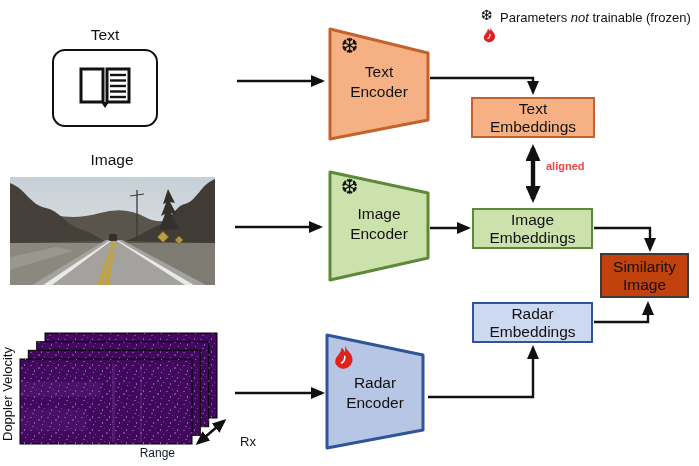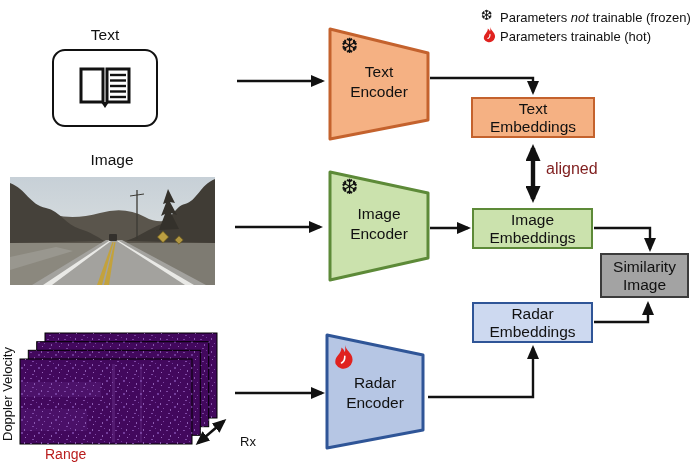--- a/index.html
+++ b/index.html
@@ -9,22 +9,22 @@
   svg{display:block;}
   .layer{position:absolute;left:0;top:0;}
   .node-label{position:absolute;font-size:15.5px;text-align:center;color:#111;}
   .enc-label{position:absolute;font-size:15.5px;line-height:20px;text-align:center;color:#111;z-index:3;}
   .box{position:absolute;box-sizing:border-box;border:2.5px solid #333;display:flex;flex-direction:column;
     align-items:center;justify-content:center;text-align:center;font-size:15.5px;line-height:17.5px;z-index:3;}
   .snow{position:absolute;font-size:21px;line-height:21px;color:#111;z-index:4;
     font-family:"DejaVu Sans",sans-serif;}
   .legend-text{position:absolute;font-size:13px;color:#111;white-space:nowrap;}
   .legend-snow{position:absolute;font-size:14px;color:#111;font-family:"DejaVu Sans",sans-serif;}
-  .aligned-label{position:absolute;font-size:16px;color:#7f1d1d;}
-  .axis-x{position:absolute;font-size:14px;text-align:left;color:#b91c1c;}
+  .aligned-label{position:absolute;font-size:11px;color:#ef4444;font-weight:bold;}
+  .axis-x{position:absolute;font-size:12px;text-align:right;color:#0f172a;}
   .axis-y{position:absolute;font-size:13px;color:#111;writing-mode:vertical-rl;transform:rotate(180deg);
     text-align:center;}
   .rx-label{position:absolute;font-size:13px;color:#111;}
   .input-box{position:absolute;box-sizing:border-box;border:2.6px solid #111;border-radius:13px;
     display:flex;align-items:center;justify-content:center;background:#fff;}
 </style>
 </head>
 <body>
 
 <div class="canvas">
@@ -62,21 +62,20 @@
 
     <line x1="533" y1="148" x2="533" y2="199" stroke-width="4.4" marker-start="url(#ahBs)" marker-end="url(#ahB)" stroke="#111111"></line>
   </svg>
 
   <span class="legend-snow" style="left:481px;top:7px;">❆</span>
   <span class="legend-text" style="left:500px;top:10px;"><span>Parameters </span><i>not</i><span> trainable (frozen)</span></span>
   <svg class="abs" style="left:483px;top:26px;" width="13" height="18" viewBox="0 0 20 27">
     <path d="M11 1c1 4.5 4.5 6.7 6.3 10a9.2 9.2 0 0 1-3 12.3A9 9 0 0 1 1.6 20c-1-3.6.5-6.6 2.6-9C6 8.8 7.6 6.6 7.4 3.4 9 4.6 10.3 6.2 10.8 8.3 11.5 6 11.3 3.4 11 1z" fill="#e0221f"></path>
     <path d="M7.5 19c2.3-1.2 3.4-3.6 3.3-6.8" stroke="#fff" stroke-width="1.6" fill="none" stroke-linecap="round"></path>
   </svg>
-  <span class="legend-text" style="left:500px;top:29px;">Parameters trainable (hot)</span>
 
   <div class="node-label" style="left:55px;top:26px;width:100px;">Text</div>
   <div class="input-box" style="left:52px;top:49px;width:106px;height:78px;">
     <svg width="54" height="44" viewBox="0 0 54 44">
       <rect x="3" y="3" width="22" height="33" fill="#fff" stroke="#111" stroke-width="3"></rect>
       <rect x="29" y="3" width="22" height="33" fill="#fff" stroke="#111" stroke-width="3"></rect>
       <g stroke="#111" stroke-width="2.4">
         <line x1="32" y1="9" x2="48" y2="9"></line>
         <line x1="32" y1="14.5" x2="48" y2="14.5"></line>
         <line x1="32" y1="20" x2="48" y2="20"></line>
@@ -172,20 +171,20 @@
   </div>
   <div class="box" style="left: 472px; top: 208px; width: 121px; height: 41px; background-color: rgb(203, 226, 173); border-color: rgb(93, 138, 56);">
     <span>Image</span>
       <span>Embeddings</span>
   </div>
   <div class="box" style="left: 472px; top: 302px; width: 121px; height: 41px; background-color: rgb(205, 217, 240); border-color: rgb(47, 85, 151);">
     <span>Radar</span>
       <span>Embeddings</span>
   </div>
 
-  <div class="box" style="left: 600px; top: 253px; width: 89px; height: 45px; background-color: #a3a3a3; border-color: rgb(59, 59, 59);">
+  <div class="box" style="left: 600px; top: 253px; width: 89px; height: 45px; background-color: #c2410c; border-color: rgb(59, 59, 59);">
     <span>Similarity</span>
       <span>Image</span>
   </div>
 
   <span class="aligned-label" style="left:546px;top:160px;">aligned</span>
 
 </div>
 
 </body></html>

